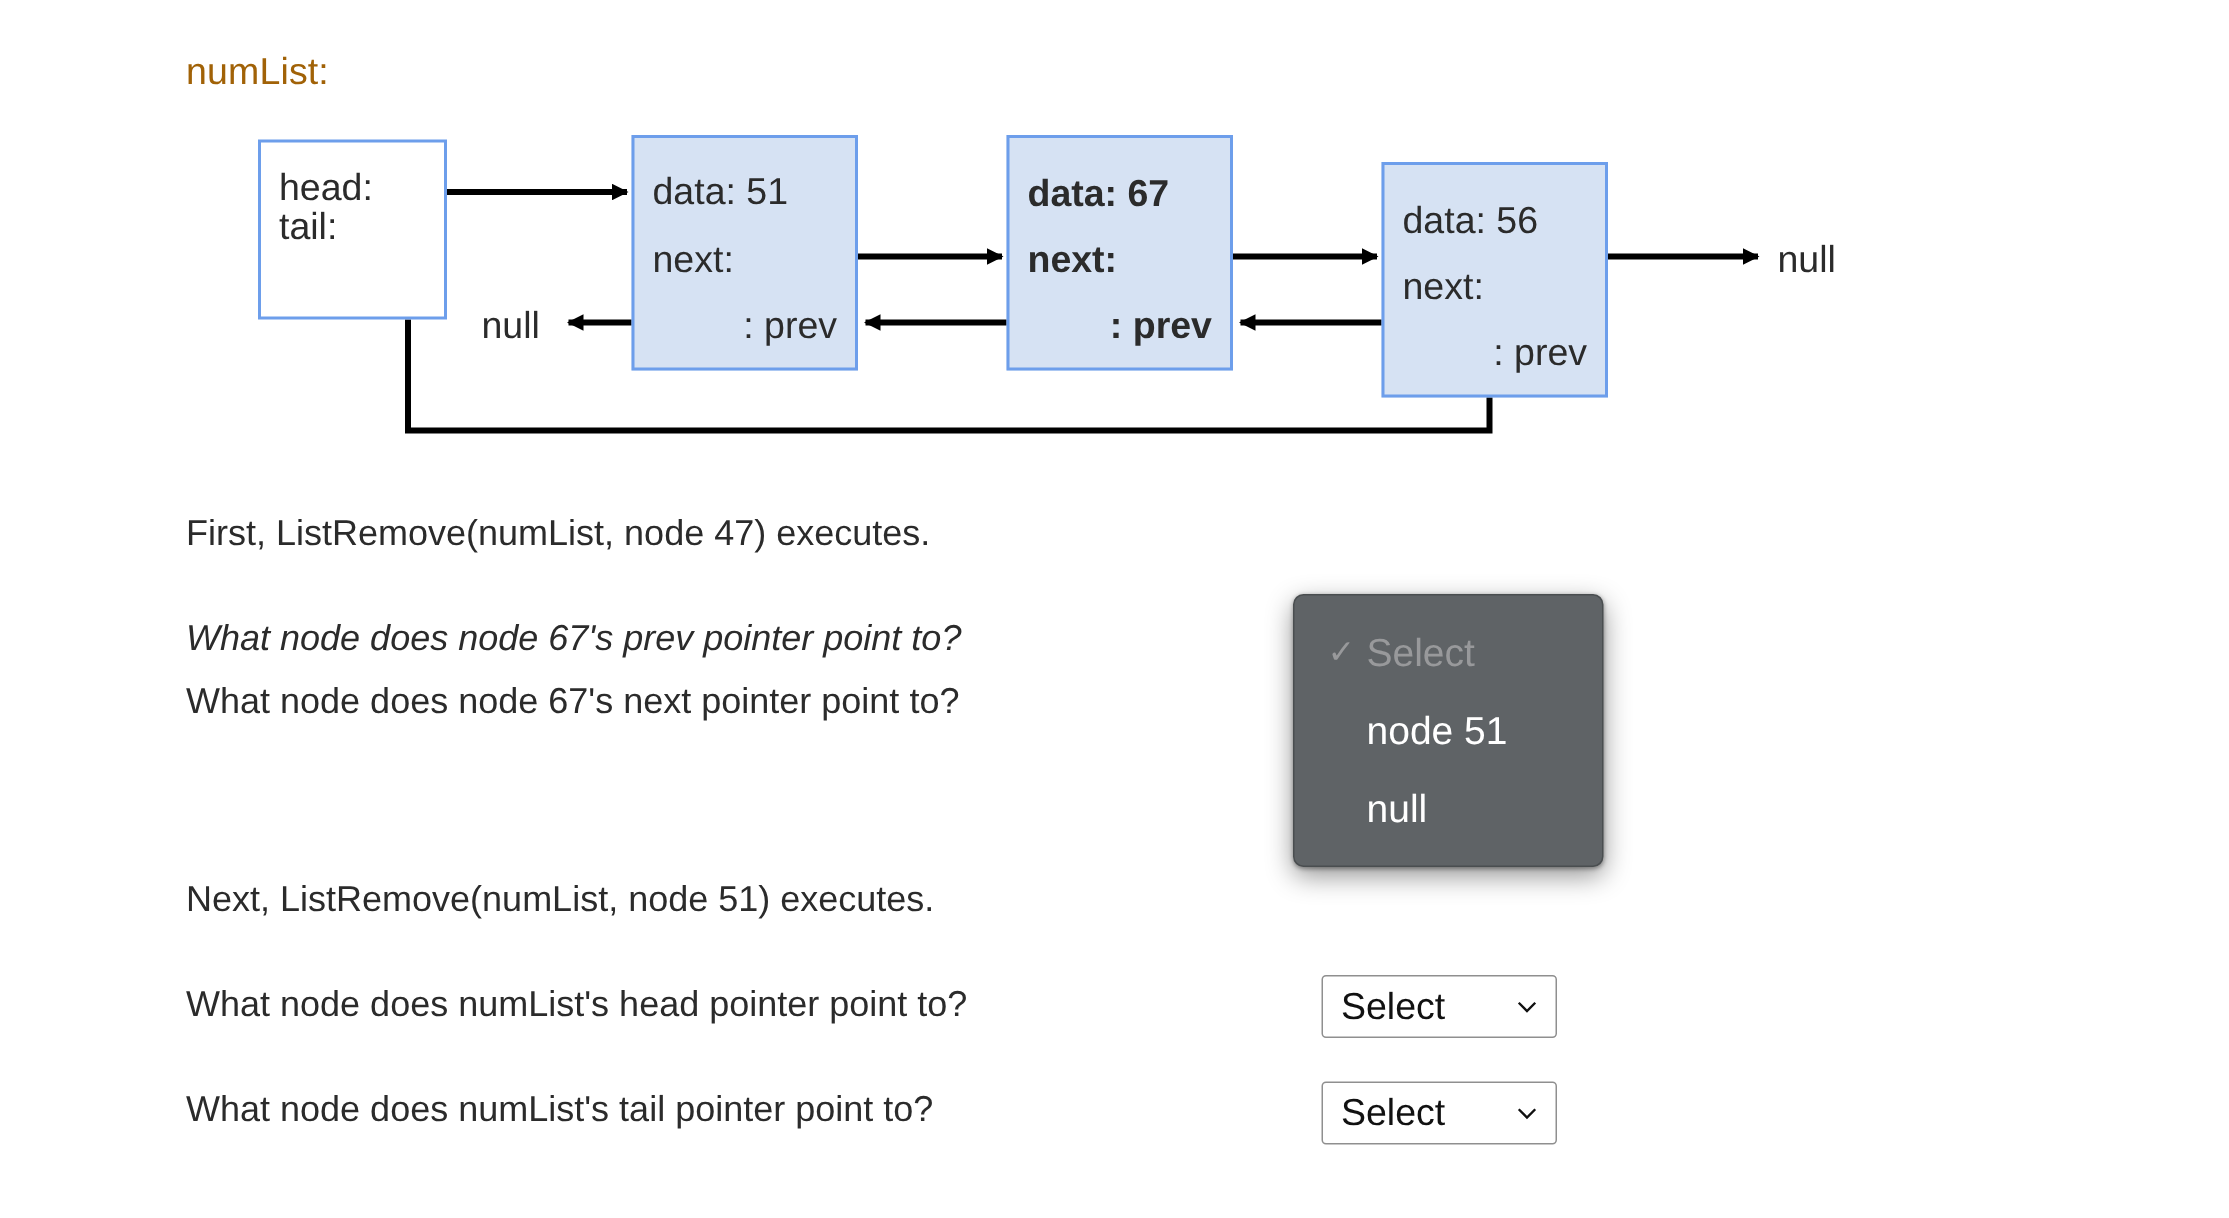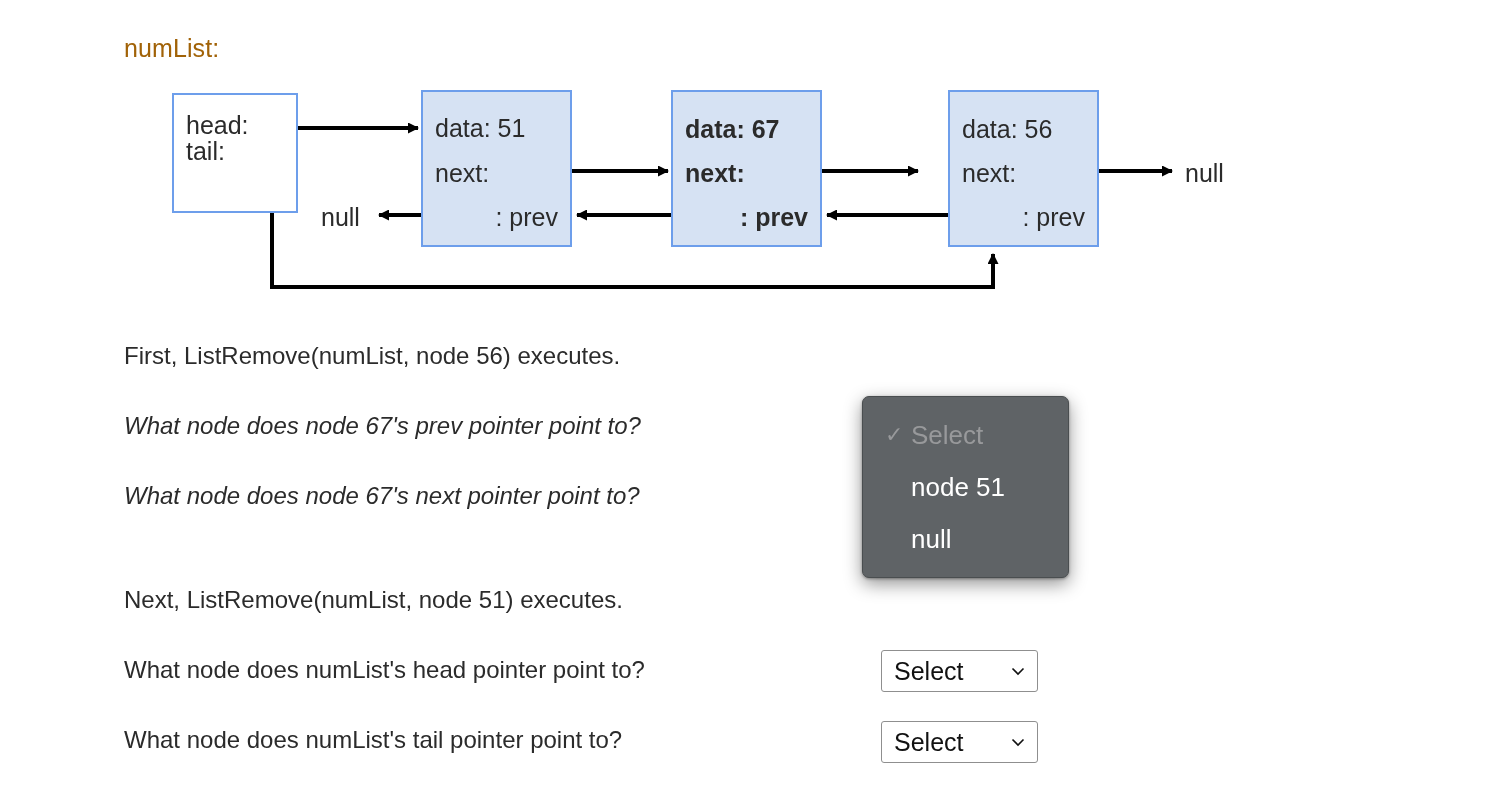--- a/index.html
+++ b/index.html
@@ -53,21 +53,21 @@
     position: absolute;
     box-sizing: border-box;
     background: #d6e2f3;
     border: 2px solid #6d9eeb;
     top: 90px;
     width: 151px;
     height: 157px;
   }
   #node-51 { left: 421px; }
   #node-67 { left: 671px; font-weight: bold; }
-  #node-56 { left: 948px; }
+  #node-56 { left: 921px; margin-top: 18px; }
 
   .fld {
     position: absolute;
     font-size: 25px;
     color: #2b2b2b;
     white-space: nowrap;
     line-height: 1;
   }
   .fld.left  { left: 12px; }
   .fld.right { right: 12px; }
@@ -85,21 +85,21 @@
   .prose {
     position: absolute;
     left: 124px;
     font-size: 24px;
     color: #2b2b2b;
     white-space: nowrap;
     line-height: 1;
   }
   #line-first     { top: 344px; }
   #line-q1        { top: 414px; font-style: italic; }
-  #line-q2        { top: 484px; font-style: italic; }
+  #line-q2        { top: 456px; }
   #line-next      { top: 588px; }
   #line-q3        { top: 658px; }
   #line-q4        { top: 728px; }
 
   
   .select-box {
     position: absolute;
     box-sizing: border-box;
     width: 157px;
     height: 42px;
@@ -214,21 +214,21 @@
   <div class="node-box" id="node-56">
     <span class="fld left" style="top:25px;">data: 56</span>
     <span class="fld left" style="top:69px;">next:</span>
     <span class="fld right" style="top:113px;">: prev</span>
   </div>
 
   <span class="nullword" id="null-left">null</span>
   <span class="nullword" id="null-right">null</span>
 </div>
 
-<div class="prose" id="line-first">First, ListRemove(numList, node 56) executes.</div>
+<div class="prose" id="line-first">First, ListRemove(numList, node 47) executes.</div>
 <div class="prose" id="line-q1">What node does node 67's prev pointer point to?</div>
 <div class="prose" id="line-q2">What node does node 67's next pointer point to?</div>
 <div class="prose" id="line-next">Next, ListRemove(numList, node 51) executes.</div>
 <div class="prose" id="line-q3">What node does numList's head pointer point to?</div>
 <div class="prose" id="line-q4">What node does numList's tail pointer point to?</div>
 
 <div class="select-box" id="select-q1">
   <span class="sel-text">Select</span>
   <svg class="chev" viewBox="0 0 18 18">
     <path d="M3.5 6.5 L9 12 L14.5 6.5" fill="none" stroke="#111" stroke-width="1.6"></path>

